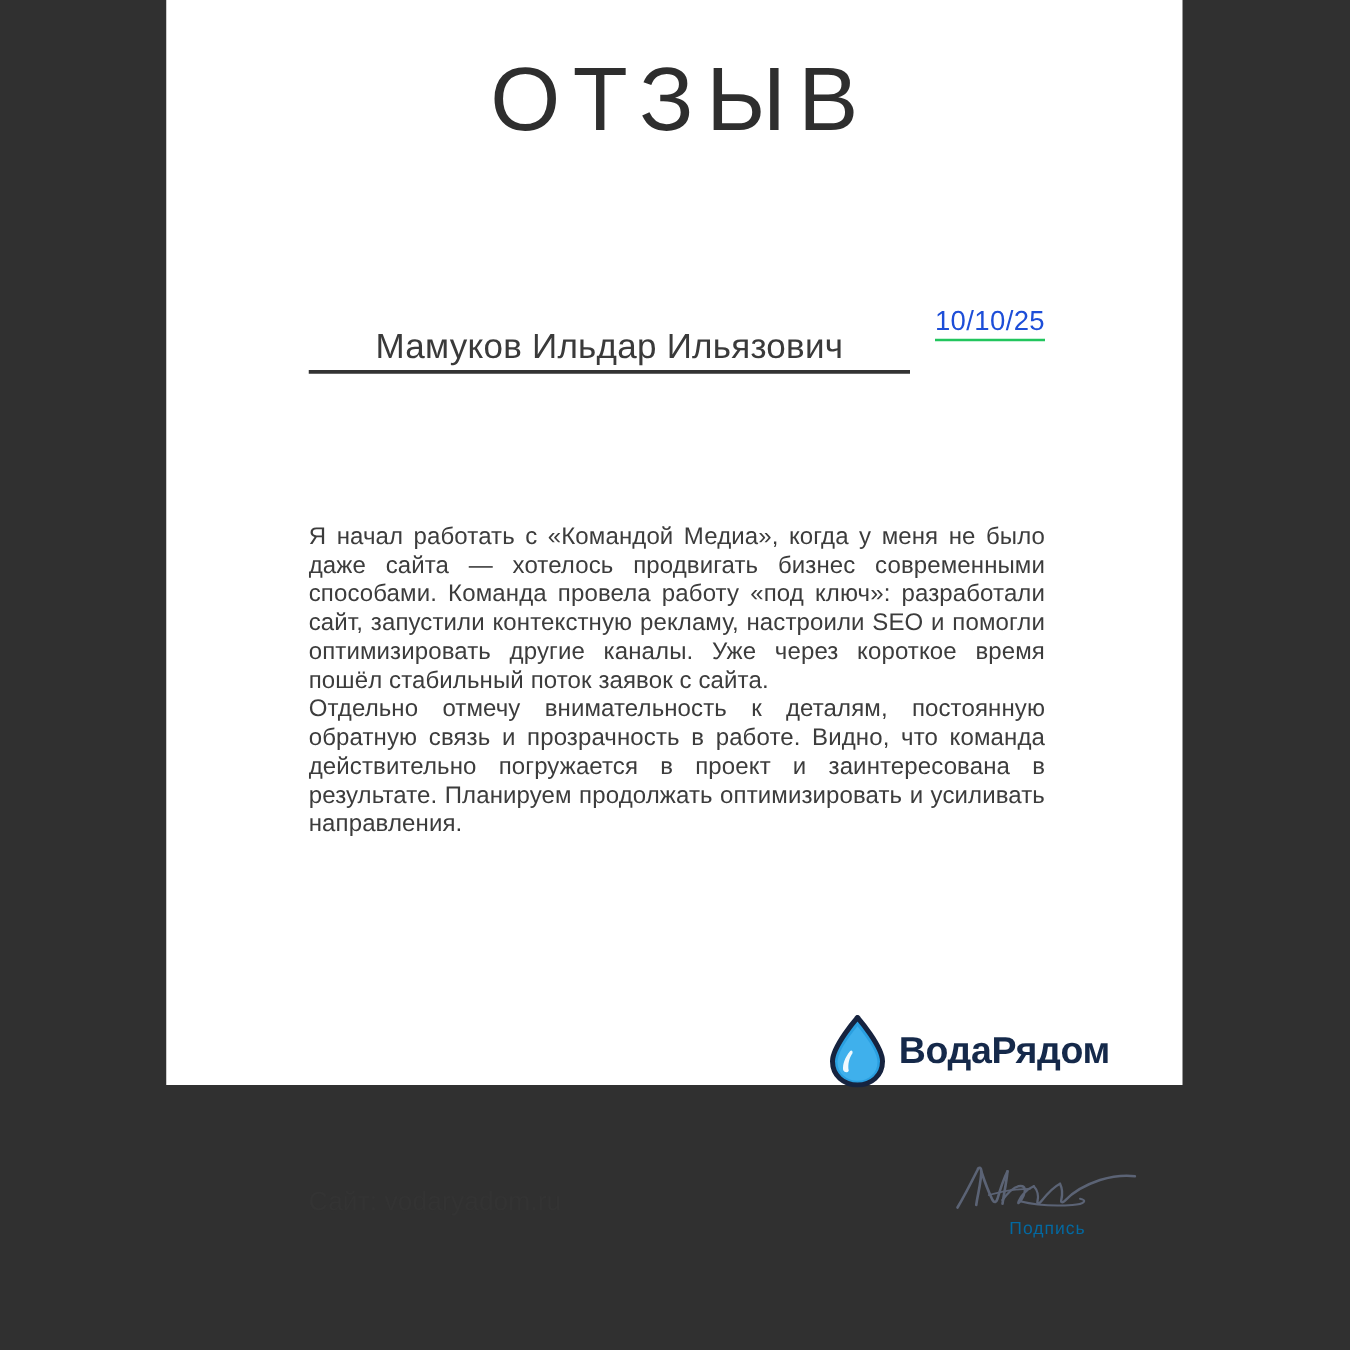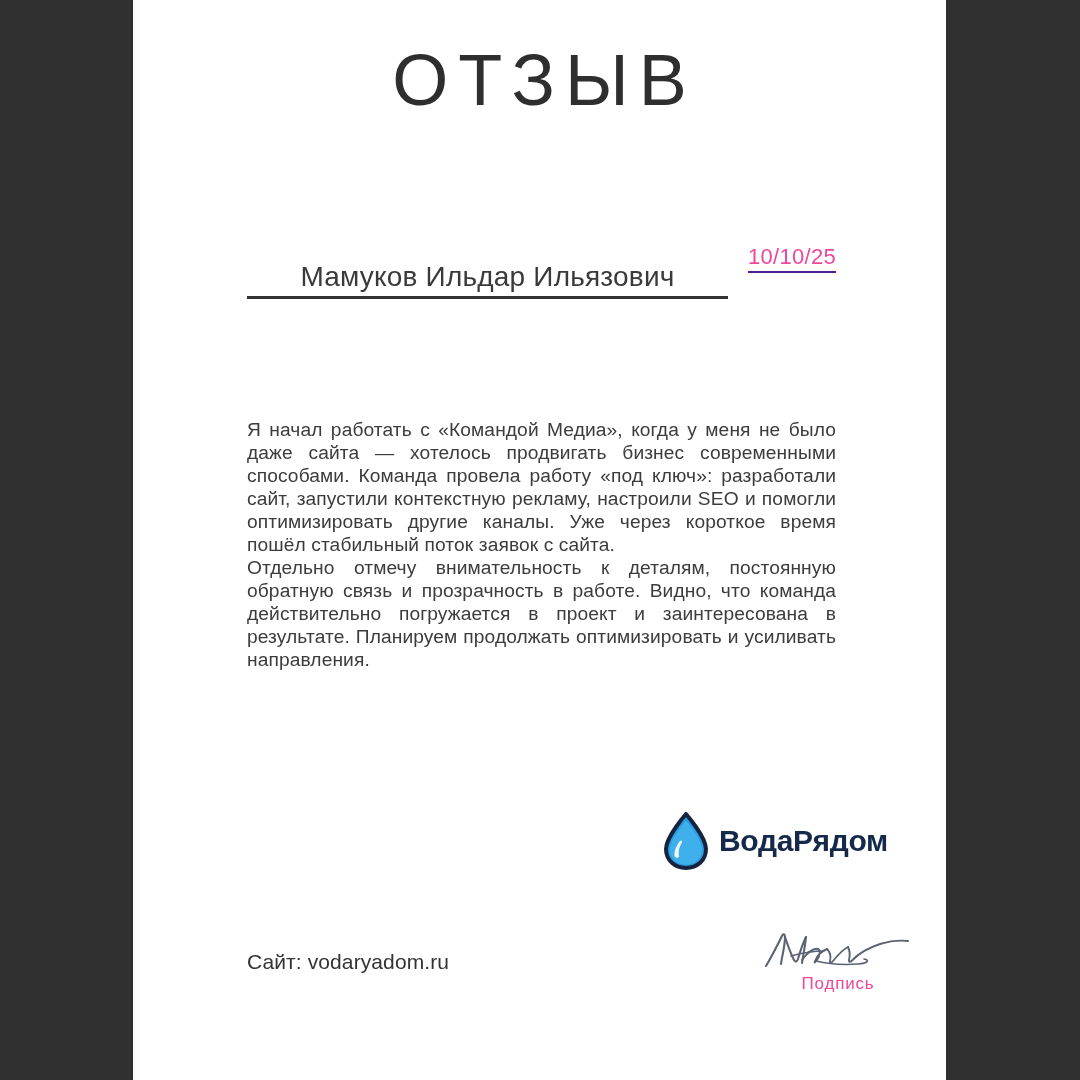--- a/index.html
+++ b/index.html
@@ -21,21 +21,21 @@
     height: 1080px;
     background: #303030;
   }
 
   
   .sheet {
     position: absolute;
     left: 133px;
     top: 0;
     width: 813px;
-    height: 1080px;
+    height: 868px;
     background: #ffffff;
     box-sizing: border-box;
   }
 
   
   .doc-title {
     position: absolute;
     left: 0;
     top: 41px;
     width: 813px;
@@ -84,23 +84,23 @@
     background: #333333;
   }
   .date-field {
     position: absolute;
     right: 0;
     top: 12px;
     text-align: right;
   }
   .date-value {
     font-size: 22px;
-    color: #ec4899;
+    color: #1d4ed8;
     letter-spacing: 0.3px;
-    border-bottom: 2px solid #4c1d95;
+    border-bottom: 2px solid #22c55e;
     padding-bottom: 2px;
     white-space: nowrap;
   }
 
   
   .body-copy {
     position: absolute;
     left: 114px;
     top: 370px;
     width: 589px;
@@ -170,22 +170,22 @@
   }
   .signature-mark {
     display: block;
     width: 160px;
     height: 52px;
     margin: 0 auto;
   }
   .signature-label {
     display: block;
     margin-top: -4px;
-    font-size: 17px;
-    color: #ec4899;
+    font-size: 14px;
+    color: #0369a1;
     letter-spacing: 0.8px;
     white-space: nowrap;
   }
 </style>
 </head>
 <body>
 
 <div class="backdrop">
 
   <div class="sheet">

